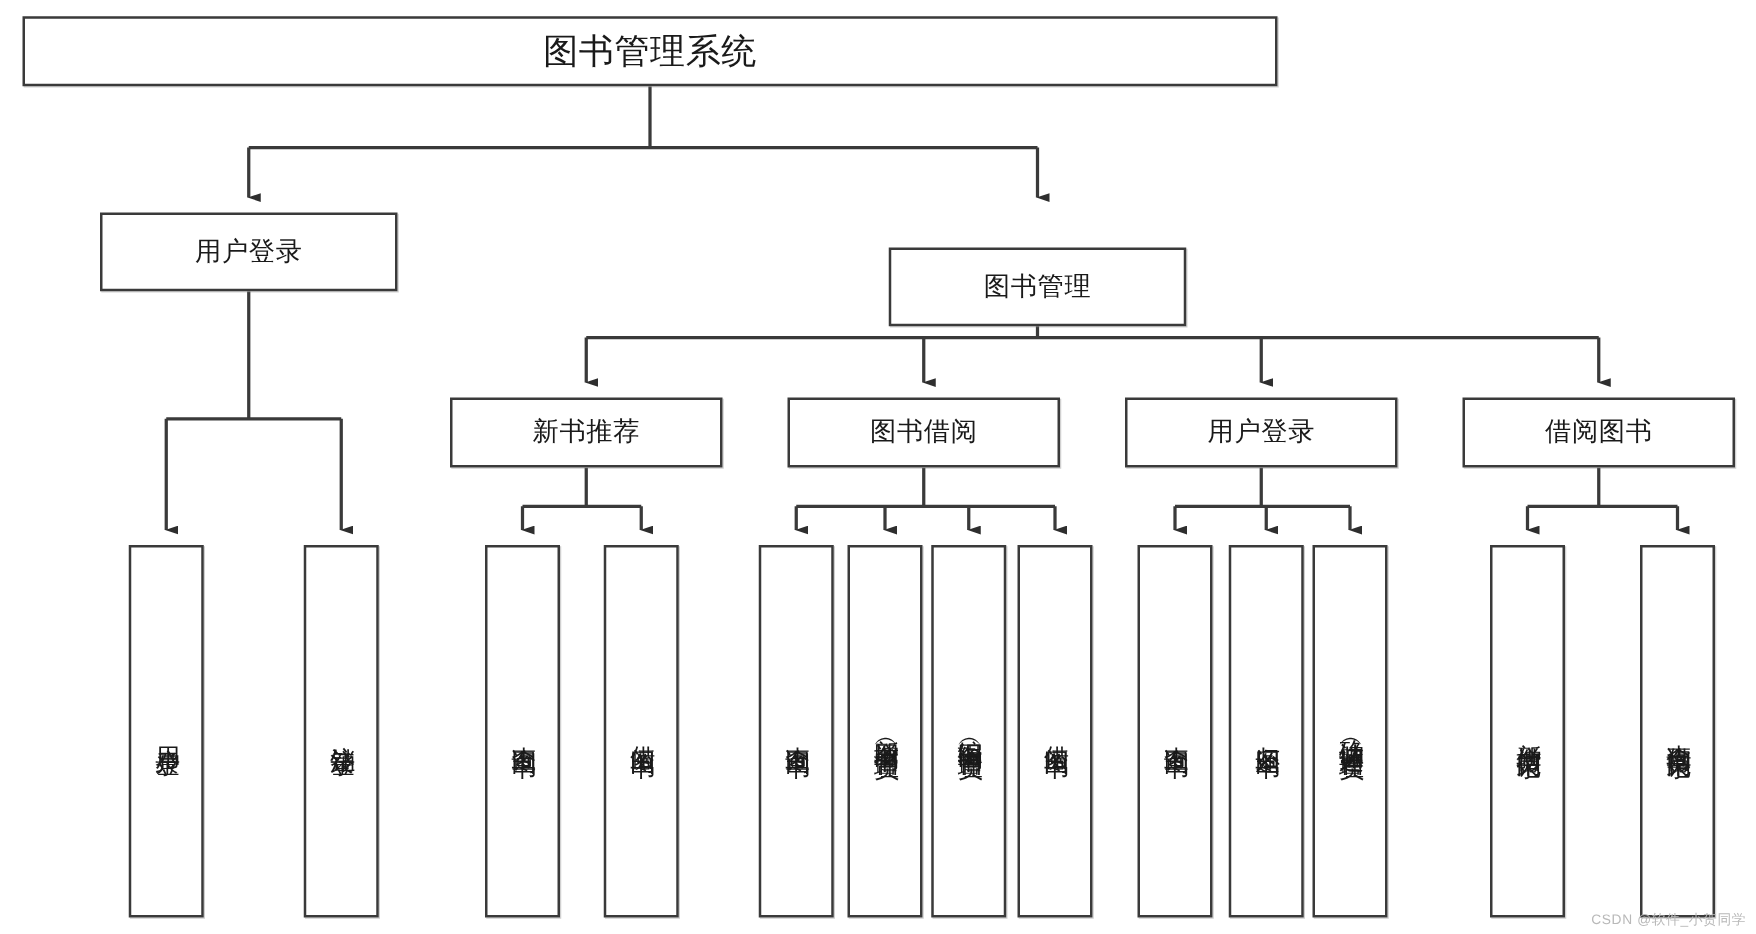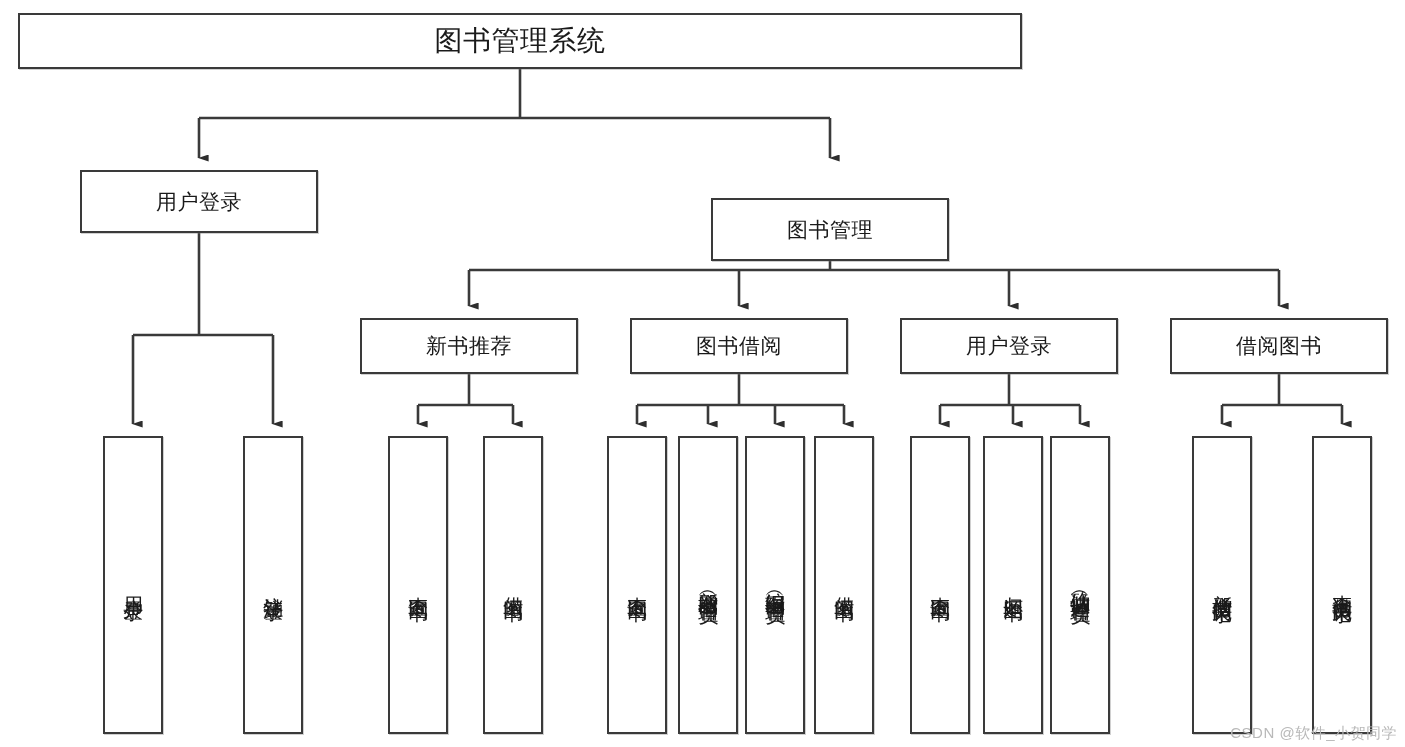--- a/index.html
+++ b/index.html
@@ -63,21 +63,21 @@
     font-size: 20px;
     line-height: 1.18;
     letter-spacing: 2px;
     white-space: nowrap;
     max-height: 268px;
   }
   #watermark {
     position: absolute;
     right: 8px;
     bottom: 4px;
-    font-size: 15px;
+    font-size: 11px;
     color: #b9b9b9;
     white-space: nowrap;
     letter-spacing: 0.5px;
   }
 </style>
 </head>
 <body>
 
 <div id="diagram-root">
 

